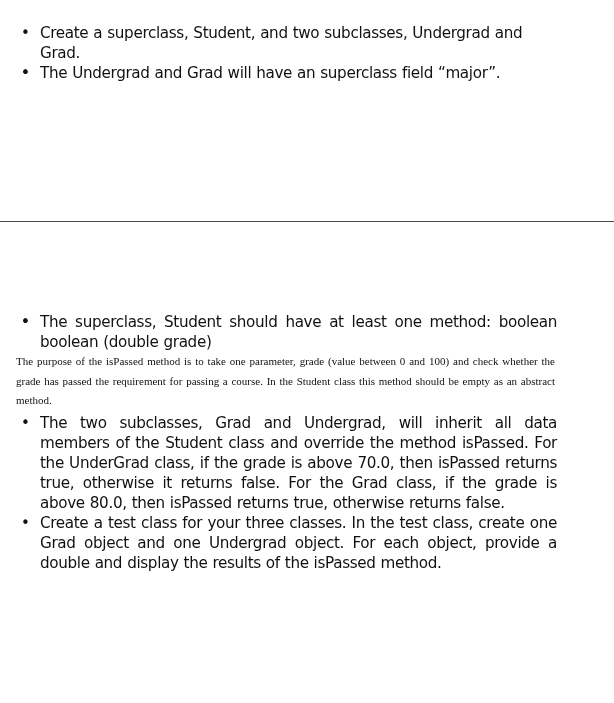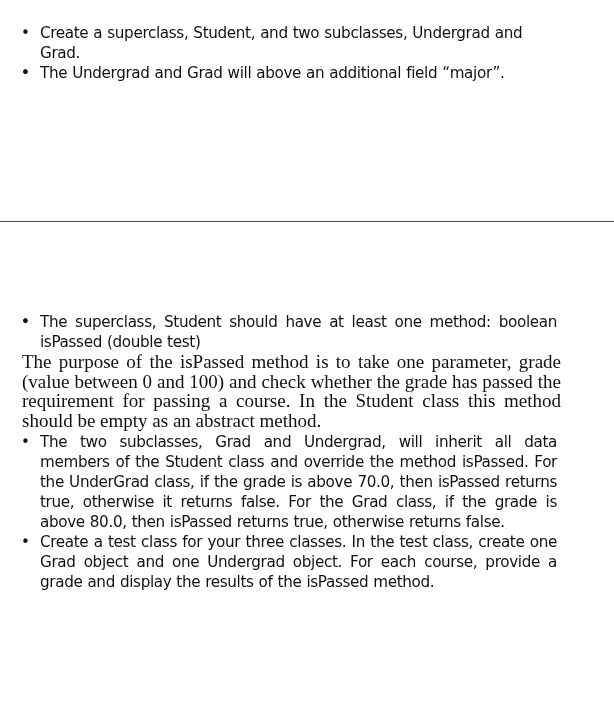--- a/index.html
+++ b/index.html
@@ -40,24 +40,24 @@
   }
   .bullet {
     position: absolute;
     left: 21px;
     top: 0;
     font-size: 15px;
     line-height: 20px;
   }
   .para {
     margin: 0;
-    padding-left: 22px;
+    padding-left: 16px;
     width: 539px;
     font-family: "Liberation Serif", serif;
-    font-size: 19px;
+    font-size: 11px;
     line-height: 19.6px;
     text-align: justify;
     text-align-last: left;
   }
   .divider {
     position: absolute;
     left: 0;
     top: 221px;
     width: 614px;
     height: 0;
@@ -71,43 +71,43 @@
   <ul class="list">
     <li class="item">
       <span class="bullet">•</span>
       <span>Create a superclass, Student, and two subclasses, Undergrad and Grad.</span>
     </li>
     <li class="item">
       <span class="bullet">•</span>
     </li>
     <li class="item">
       <span class="bullet">•</span>
-      <span>The Undergrad and Grad will above an additional field “major”.</span>
+      <span>The Undergrad and Grad will have an superclass field “major”.</span>
     </li>
   </ul>
 </div>
 
 <div class="divider"></div>
 
 <div class="section" style="top:312px;">
   <ul class="list">
     <li class="item">
       <span class="bullet">•</span>
     </li>
     <li class="item justify">
       <span class="bullet">•</span>
-      <span>The superclass, Student should have at least one method: boolean isPassed (double test)</span>
+      <span>The superclass, Student should have at least one method: boolean boolean (double grade)</span>
     </li>
   </ul>
 
   <p class="para">The purpose of the isPassed method is to take one parameter, grade (value between 0 and 100) and check whether the grade has passed the requirement for passing a course. In the Student class this method should be empty as an abstract method.</p>
 
   <ul class="list" style="margin-top:2px;">
     <li class="item justify">
       <span class="bullet">•</span>
       <span>The two subclasses, Grad and Undergrad, will inherit all data members of the Student class and override the method isPassed. For the UnderGrad class, if the grade is above 70.0, then isPassed returns true, otherwise it returns false. For the Grad class, if the grade is above 80.0, then isPassed returns true, otherwise returns false.</span>
     </li>
     <li class="item justify">
       <span class="bullet">•</span>
-      <span>Create a test class for your three classes. In the test class, create one Grad object and one Undergrad object. For each course, provide a grade and display the results of the isPassed method.</span>
+      <span>Create a test class for your three classes. In the test class, create one Grad object and one Undergrad object. For each object, provide a double and display the results of the isPassed method.</span>
     </li>
   </ul>
 </div>
 
 </body></html>

